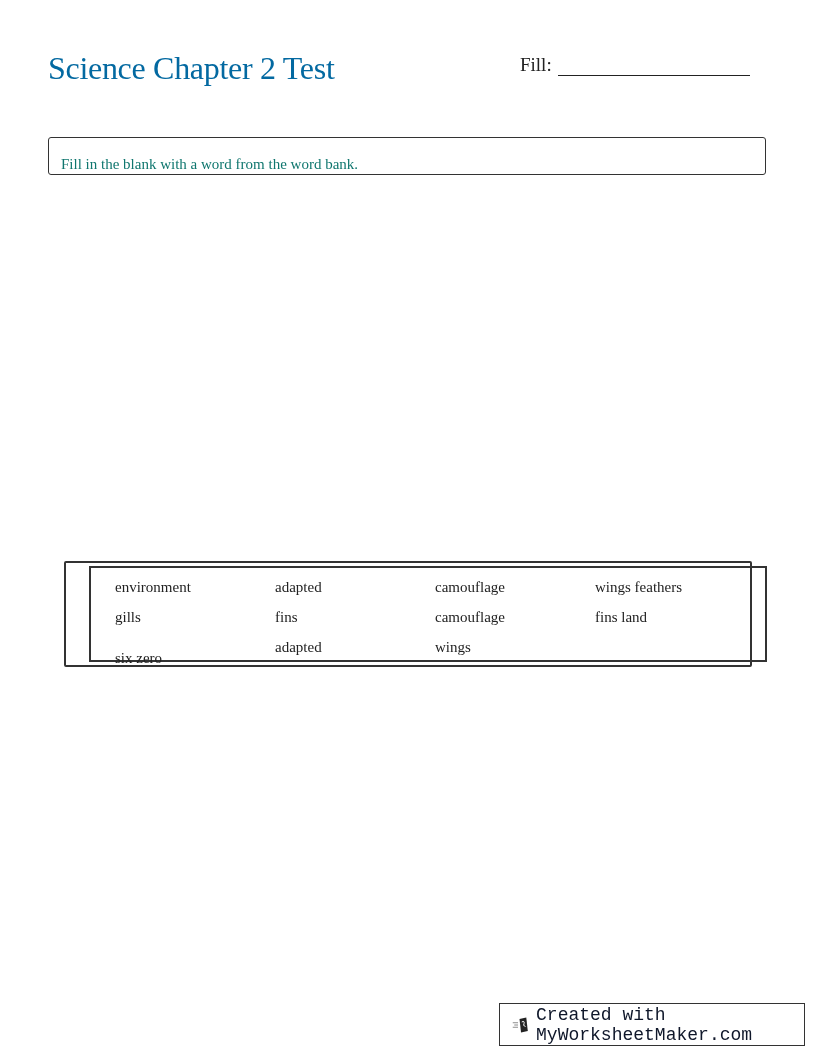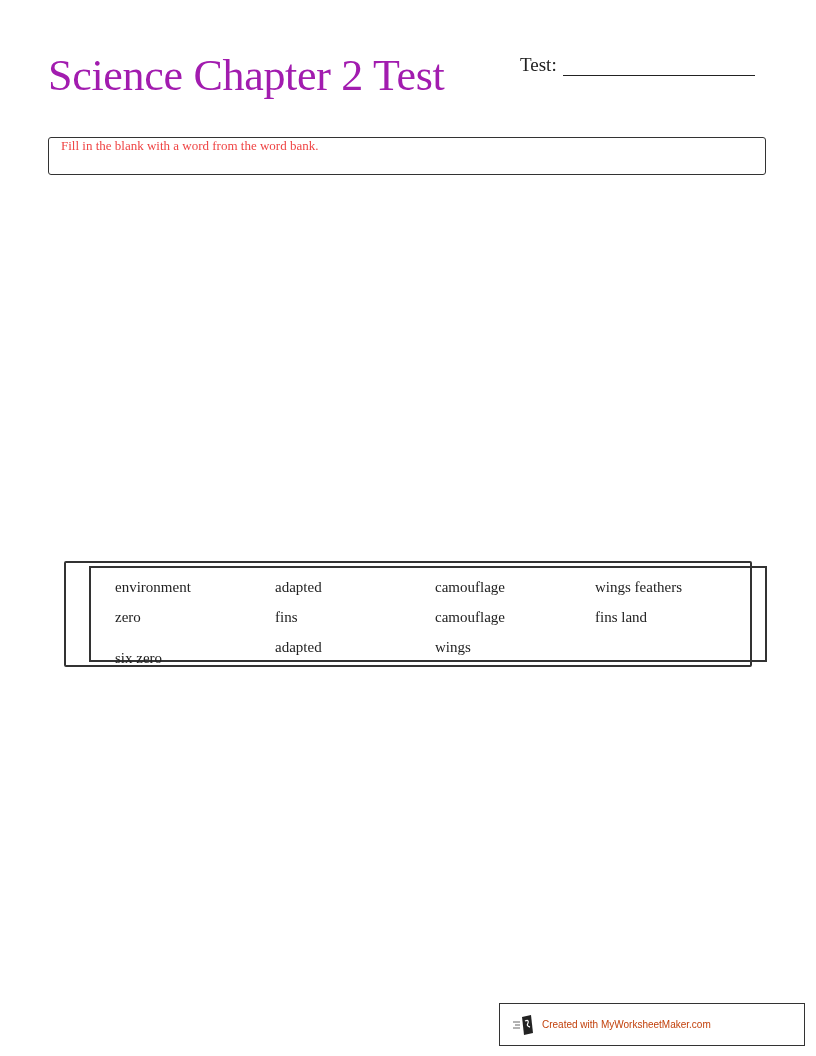--- a/index.html
+++ b/index.html
@@ -1,51 +1,51 @@
 <!DOCTYPE html>
 <html><head>
 <meta charset="utf-8">
 <style>
   html, body { margin: 0; padding: 0; background: #ffffff; }
   body { width: 816px; height: 1056px; position: relative; overflow: hidden; font-family: "Liberation Serif", serif; color: #222; }
-  .title { position: absolute; left: 48px; top: 50px; font-size: 44px; color: #a21caf; letter-spacing: -0.3px; }
+  .title { position: absolute; left: 48px; top: 50px; font-size: 32px; color: #0369a1; letter-spacing: -0.3px; }
   .name-wrap { position: absolute; left: 520px; top: 53px; display: flex; align-items: flex-end; }
   .name-label { font-size: 19px; color: #222; }
   .name-line { width: 192px; border-bottom: 1.5px solid #222; margin-left: 6px; height: 22px; }
   .instructions { position: absolute; left: 48px; top: 137px; width: 718px; height: 38px; border: 1.5px solid #333; border-radius: 3px; box-sizing: border-box; }
-  .instructions span { position: absolute; left: 12px; top: 0; font-size: 13px; color: #ef4444; }
+  .instructions span { position: absolute; left: 12px; top: 18px; font-size: 15px; color: #0f766e; }
   .wordbank-outer { position: absolute; left: 64px; top: 561px; width: 688px; height: 106px; border: 2px solid #333; border-radius: 2px; box-sizing: border-box; padding: 3px; }
   .wordbank-inner { width: 100%; height: 100%; border: 2px solid #333; box-sizing: border-box; position: relative; margin-left: 20px; }
   .wb-word { position: absolute; font-size: 15px; color: #222; white-space: nowrap; }
   .footer { position: absolute; left: 499px; top: 1003px; width: 306px; height: 43px; border: 1.5px solid #333; box-sizing: border-box; display: flex; align-items: center; }
   .footer-icon { margin-left: 12px; width: 24px; height: 22px; }
-  .footer-text { margin-left: 6px; font-family: Liberation Sans, sans-serif; font-size: 10px; color: #c2410c; }
+  .footer-text { margin-left: 6px; font-family: Liberation Mono, monospace; font-size: 18px; color: #0f172a; }
 </style>
 </head>
 <body>
 
 <div class="title">Science Chapter 2 Test</div>
 
 <div class="name-wrap">
-  <span class="name-label">Test:</span>
+  <span class="name-label">Fill:</span>
   <div class="name-line"></div>
 </div>
 
 <div class="instructions">
   <span>Fill in the blank with a word from the word bank.</span>
 </div>
 
 <div class="wordbank-outer">
   <div class="wordbank-inner">
     <span class="wb-word" style="left:24px; top:11px;">environment</span>
     <span class="wb-word" style="left:184px; top:11px;">adapted</span>
     <span class="wb-word" style="left:344px; top:11px;">camouflage</span>
     <span class="wb-word" style="left:504px; top:11px;">wings feathers</span>
 
-    <span class="wb-word" style="left:24px; top:41px;">zero</span>
+    <span class="wb-word" style="left:24px; top:41px;">gills</span>
     <span class="wb-word" style="left:184px; top:41px;">fins</span>
     <span class="wb-word" style="left:344px; top:41px;">camouflage</span>
     <span class="wb-word" style="left:504px; top:41px;">fins land</span>
 
     <span class="wb-word" style="left:24px; top:82px;">six zero</span>
     <span class="wb-word" style="left:184px; top:71px;">adapted</span>
     <span class="wb-word" style="left:344px; top:71px;">wings</span>
   </div>
 </div>
 

